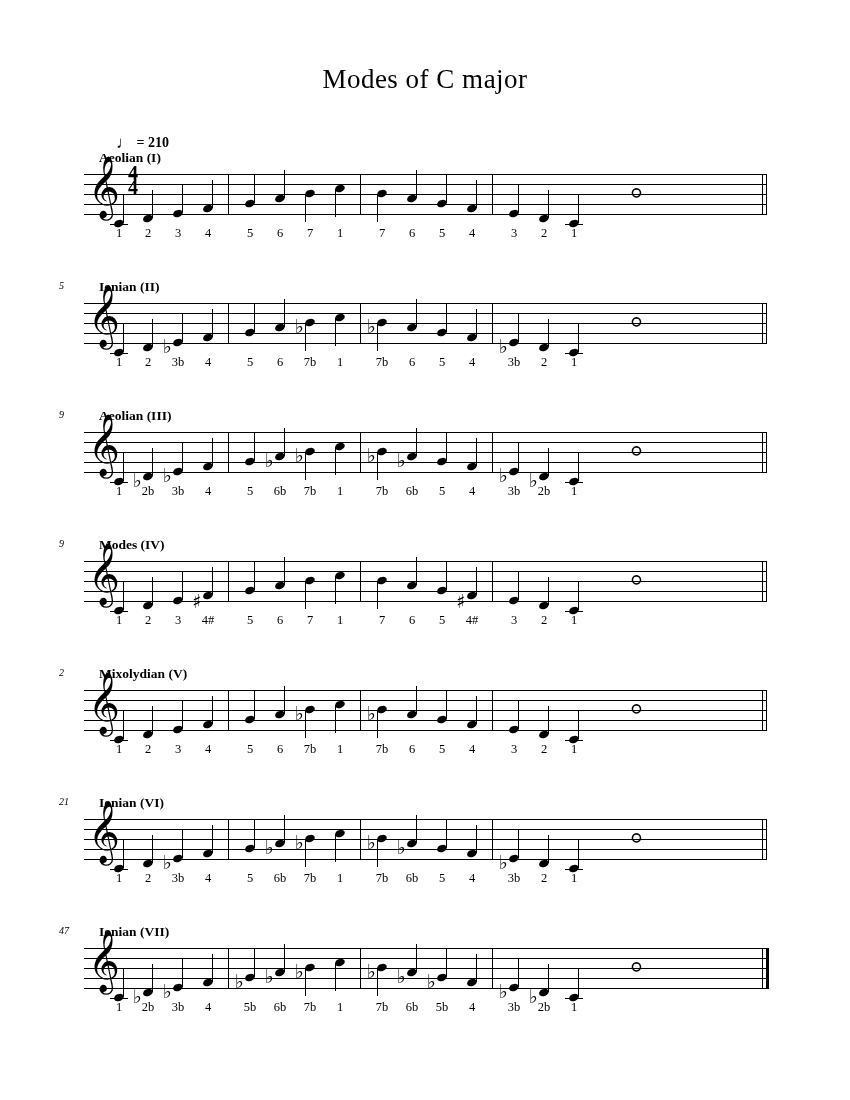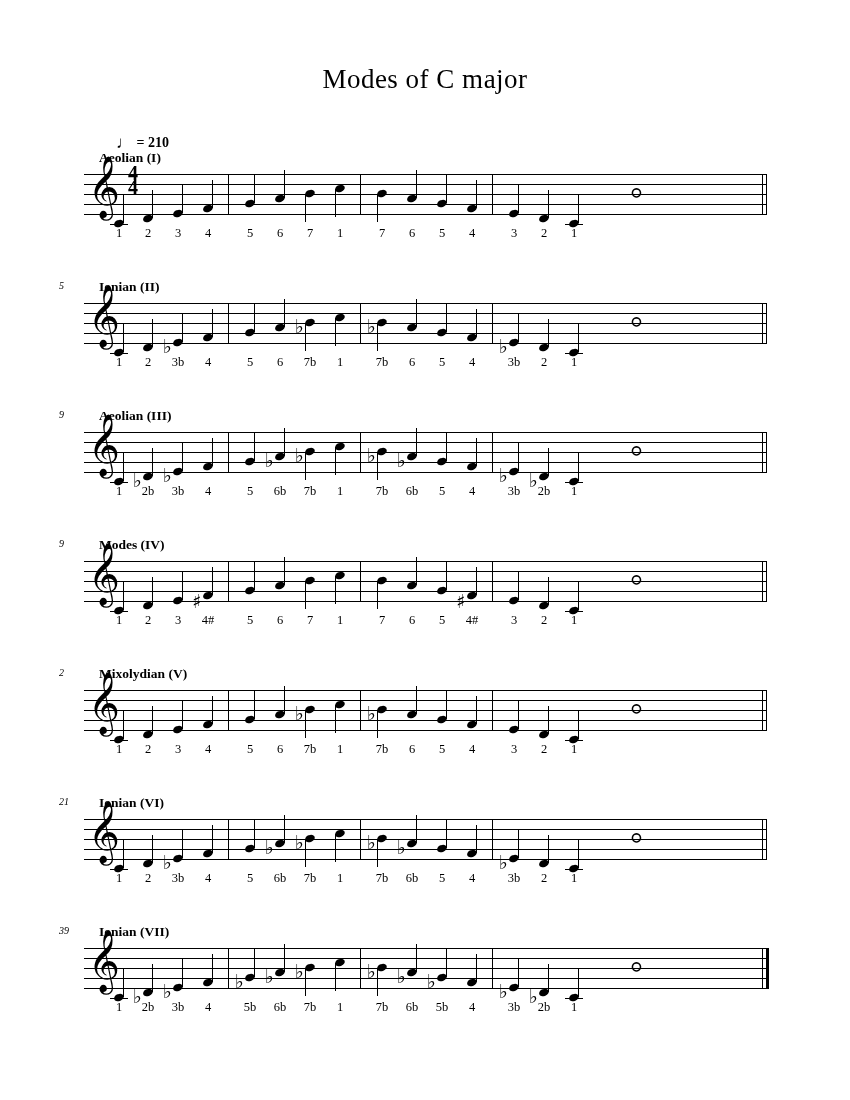--- a/index.html
+++ b/index.html
@@ -824,21 +824,21 @@
         <div class="degree" style="left: 298px;">7b</div>
         <div class="degree" style="left: 328px;">6b</div>
         <div class="degree" style="left: 358px;">5</div>
         <div class="degree" style="left: 388px;">4</div>
         <div class="degree" style="left: 430px;">3b</div>
         <div class="degree" style="left: 460px;">2</div>
         <div class="degree" style="left: 490px;">1</div>
       </div>
     </div>
     <div class="system">
-      <div class="bar-number">39</div>
+      <div class="bar-number">47</div>
       <div class="sys-label">Ionian (VII)</div>
       <div class="staff-wrap">
         <div class="staff-lines">
           <div class="ln l1"></div>
           <div class="ln l2"></div>
           <div class="ln l3"></div>
           <div class="ln l4"></div>
           <div class="ln l5"></div>
         </div>
         <div class="clef">𝄞</div>

